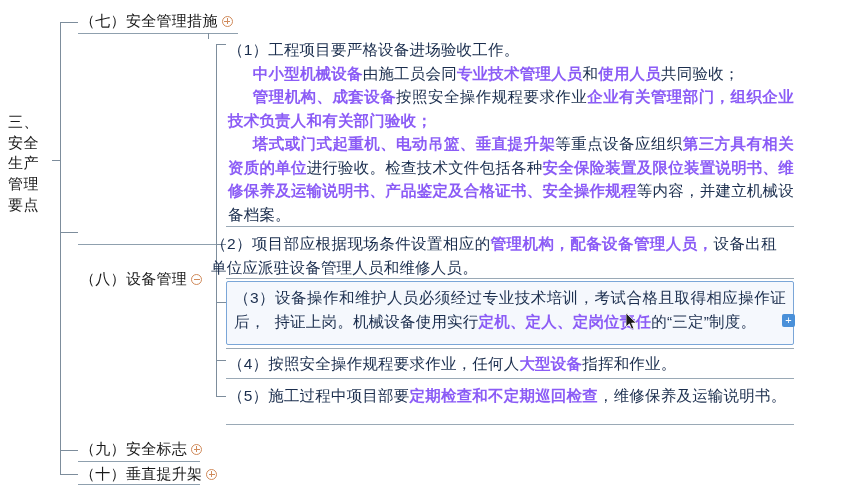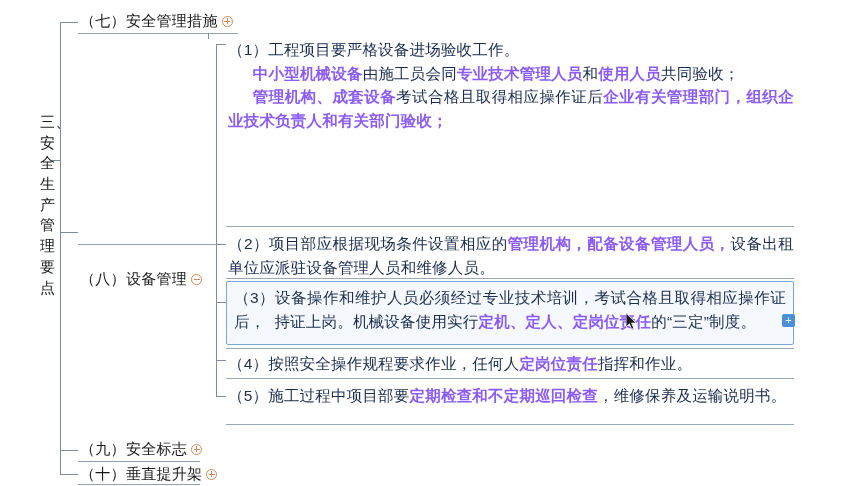--- a/index.html
+++ b/index.html
@@ -113,21 +113,21 @@
     position: absolute;
     width: 12px; height: 18px;
   }
 </style>
 </head>
 <body>
 
 <div id="root">
 
   <div class="root-node">
-    <div style="writing-mode: horizontal-tb; word-break: break-all; margin-left: 32px;">三、安全生产管理要点</div>
+    <div style="writing-mode: horizontal-tb; word-break: break-all;">三、安全生产管理要点</div>
   </div>
 
   <div class="ln v" style="left:60px; top:22px; height:452px;"></div>
 
   <div class="ln h" style="left:52px; top:160px; width:9px;"></div>
 
   <div class="ln h" style="left:60px; top:22px; width:18px;"></div>
   <div class="ln h" style="left:60px; top:232px; width:18px;"></div>
   <div class="ln h" style="left:60px; top:450px; width:18px;"></div>
   <div class="ln h" style="left:60px; top:474px; width:18px;"></div>
@@ -166,27 +166,32 @@
     <div style="text-indent:0;">
       <span class="blk" style="color:#1a2d4d;margin-top:47px;">（1）工程项目要严格设备进场验收工作。</span>
     </div>
     <div style="text-indent:1.6em;">
       <span>
         <span class="red">中小型机械设备</span><span class="blk">由施工员会同</span><span class="red">专业技术管理人员</span><span class="blk">和</span><span class="red">使用人员</span><span class="blk">共同验收；</span>
       </span>
     </div>
     <div style="text-indent:1.6em;">
       <span>
-        <span class="red">管理机构、成套设备</span><span class="blk">考试合格且取得相应操作证后</span><span class="red">企业有关管理部门，组织企业技术负责人和有关部门验收；</span>
+        <span class="red">管理机构、成套设备</span><span class="blk">按照安全操作规程要求作业</span><span class="red">企业有关管理部门，组织企业技术负责人和有关部门验收；</span>
       </span>
     </div>
+    <div style="text-indent:1.6em;">
+      <span>
+        <span class="red">塔式或门式起重机、电动吊篮、垂直提升架</span><span class="blk">等重点设备应组织</span><span class="red">第三方具有相关资质的单位</span><span class="blk">进行验收。检查技术文件包括各种</span><span class="red">安全保险装置及限位装置说明书、维修保养及运输说明书、产品鉴定及合格证书、安全操作规程</span><span class="blk">等内容，并建立机械设备档案。</span>
+      </span>
+    </div>
   </div>
   <div class="hr" style="left:226px; top:226px; width:568px;"></div>
 
-  <div class="para" style="left:228px; top:232px; width:566px;">
+  <div class="para" style="left:211px; top:232px; width:566px;">
     <span>
       <span class="blk">（2）项目部应根据现场条件设置相应的</span><span class="red">管理机构，配备设备管理人员，</span><span class="blk">设备出租单位应派驻设备管理人员和维修人员。</span>
     </span>
   </div>
   <div class="hr" style="left:226px; top:278px; width:568px;"></div>
 
   <div class="sel-box" style="left:226px; top:281px; width:568px; height:64px;"></div>
   <div class="para" style="left:234px; top:286px; width:552px;">
     <span>
       <span class="blk">（3）设备操作和维护人员必须经过专业技术培训，考试合格且取得相应操作证后，&nbsp;&nbsp;持证上岗。机械设备使用实行</span><span class="red">定机、定人、定岗位责任</span><span class="blk">的“三定”制度。</span>
@@ -195,21 +200,21 @@
   <div class="sel-plus" style="left:782px; top:314px;">+</div>
 
   <svg class="cursor" style="left:626px; top:313px;" viewBox="0 0 12 18">
     <path d="M0,0 L0,14 L3.4,10.8 L5.6,16.2 L7.8,15.2 L5.6,10.1 L10.3,10.1 Z" fill="#1b1b1b" stroke="#ffffff" stroke-width="0.8"></path>
   </svg>
 
   <div class="hr" style="left:226px; top:348px; width:568px;"></div>
 
   <div class="para" style="left:228px; top:352px; width:566px;">
     <span>
-      <span class="blk">（4）按照安全操作规程要求作业，任何人</span><span class="red">定岗位责任</span><span class="blk">指挥和作业。</span>
+      <span class="blk">（4）按照安全操作规程要求作业，任何人</span><span class="red">大型设备</span><span class="blk">指挥和作业。</span>
     </span>
   </div>
   <div class="hr" style="left:226px; top:378px; width:568px;"></div>
 
   <div class="para" style="left:228px; top:384px; width:566px;">
     <span>
       <span class="blk">（5）施工过程中项目部要</span><span class="red">定期检查和不定期巡回检查</span><span class="blk">，维修保养及运输说明书。</span>
     </span>
   </div>
   <div class="hr" style="left:226px; top:424px; width:568px;"></div>

